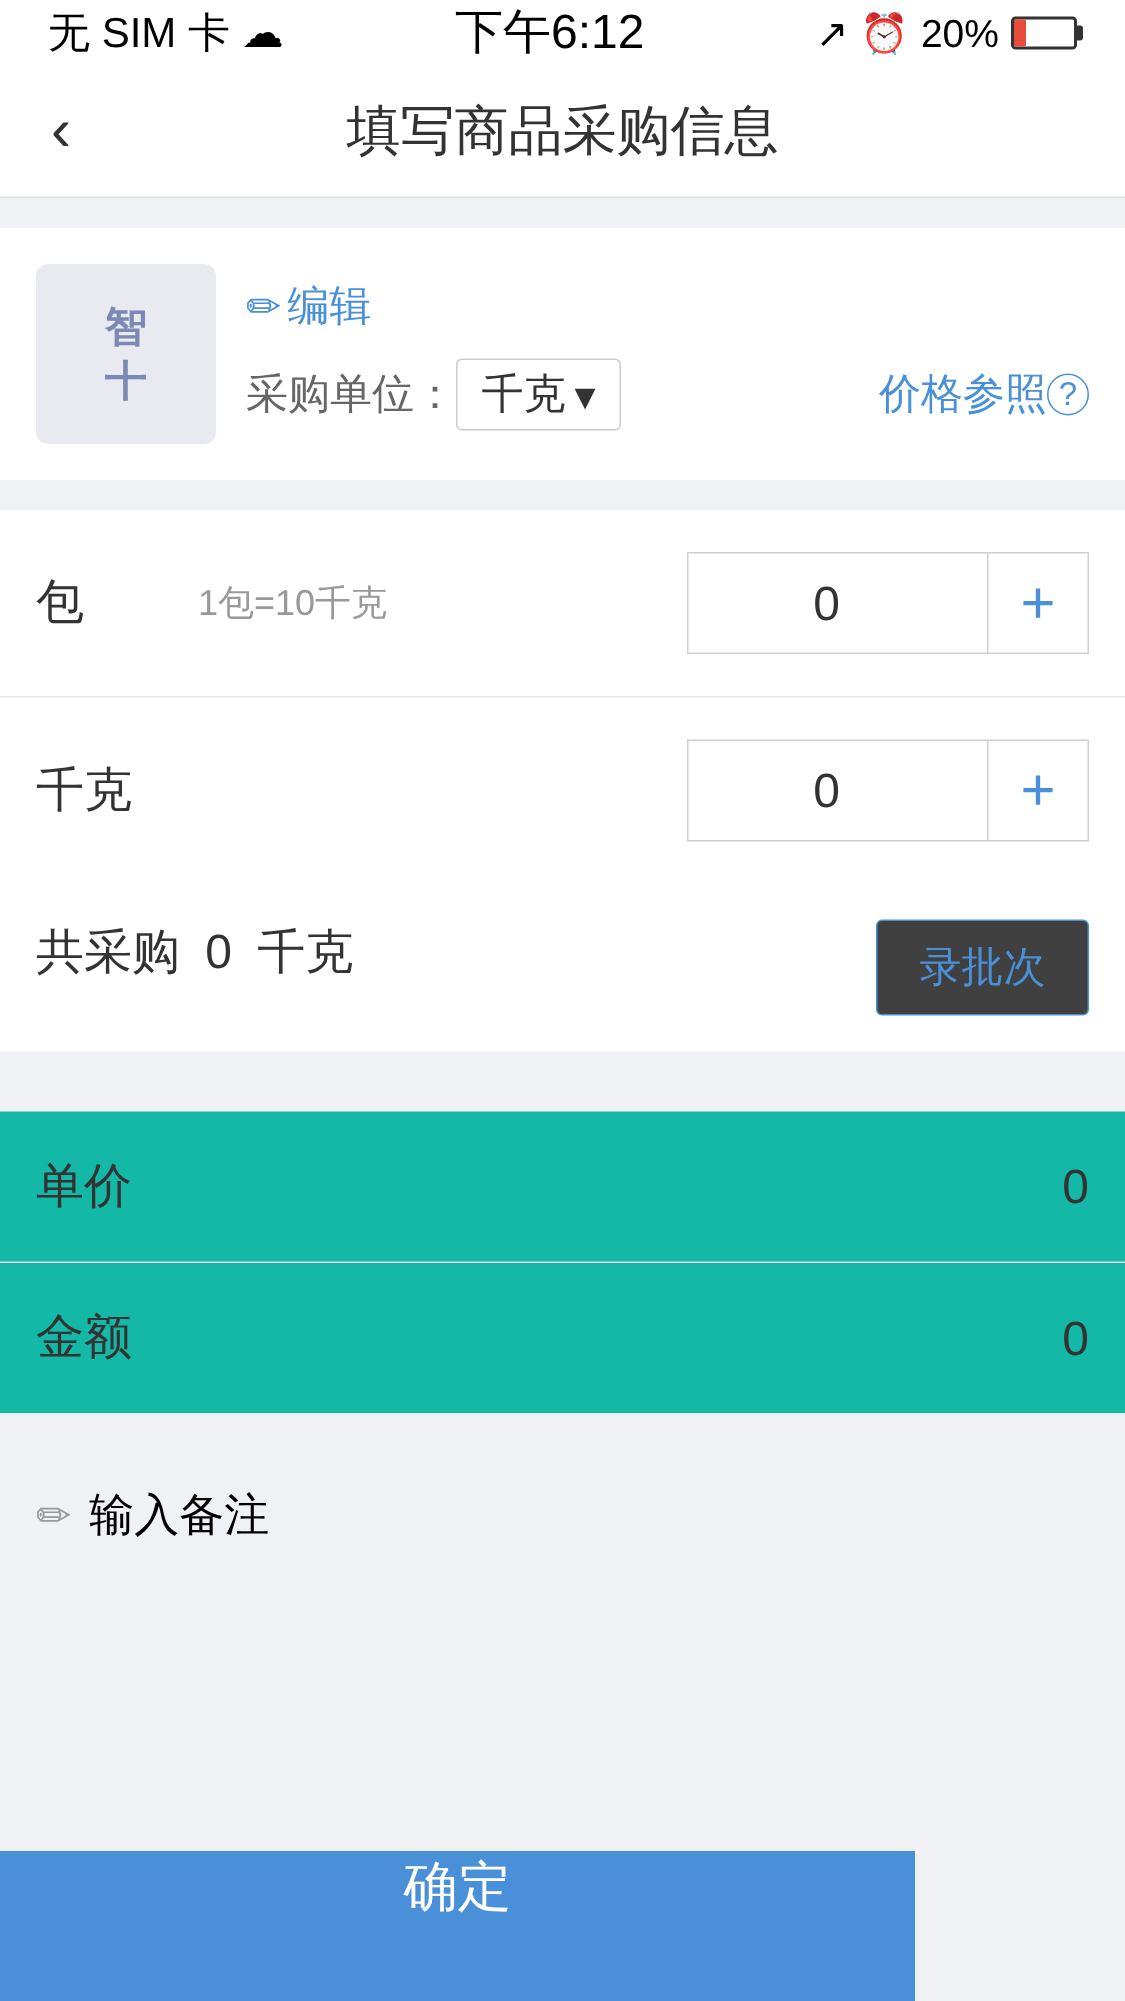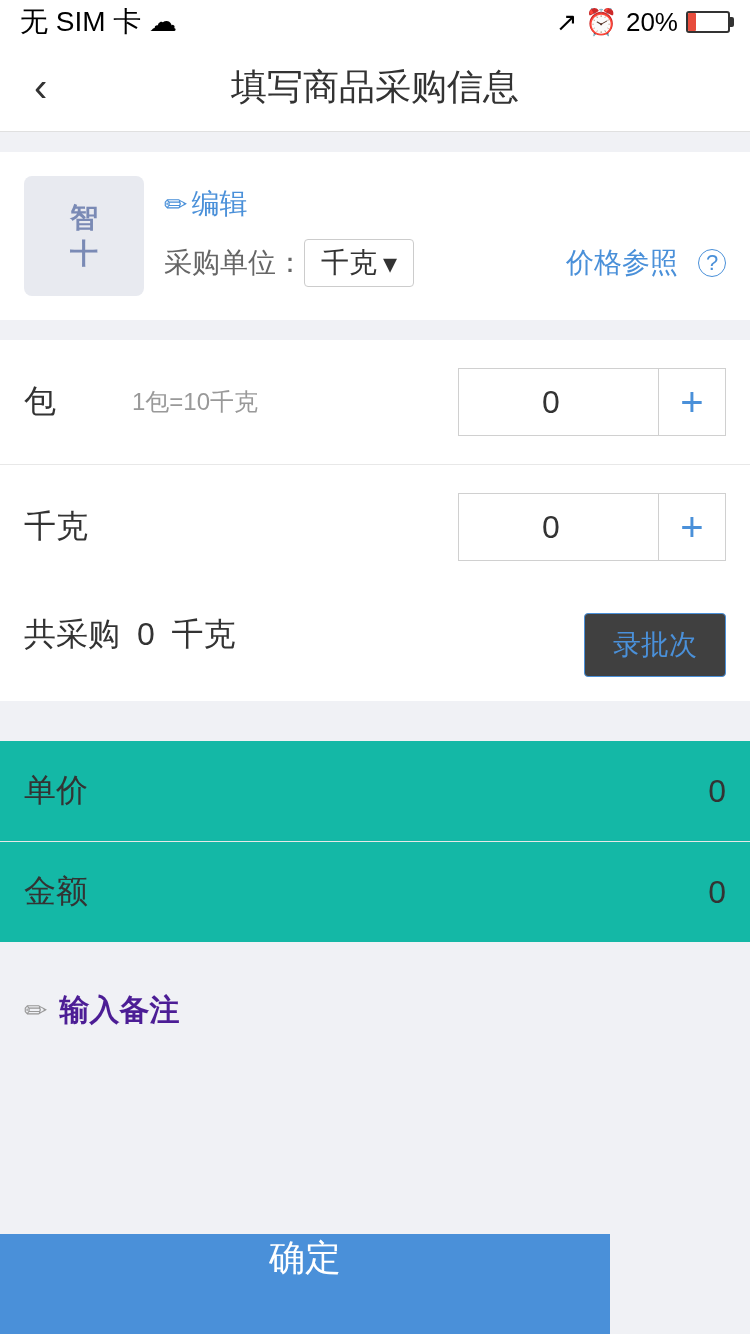--- a/index.html
+++ b/index.html
@@ -13,21 +13,21 @@
       color: #333;
     }
 
     
     .status-bar {
       background: #fff;
       height: 44px;
       display: flex;
       align-items: center;
       justify-content: space-between;
-      padding: 0 20px;
+      padding: 0 32px;
       font-size: 28px;
       color: #000;
     }
     .status-left { display: flex; align-items: center; gap: 8px; }
     .status-center { font-size: 32px; font-weight: 500; }
     .status-right { display: flex; align-items: center; gap: 8px; font-size: 26px; }
     .battery-icon {
       width: 44px; height: 22px; border: 2px solid #333; border-radius: 3px; position: relative; display: inline-flex; align-items: center;
     }
     .battery-icon::after {
@@ -127,21 +127,21 @@
       display: flex;
       align-items: center;
       gap: 6px;
       cursor: pointer;
     }
     .price-ref {
       color: #4a90d9;
       font-size: 28px;
       display: flex;
       align-items: center;
-      gap: 20px;
+      gap: 0;
       cursor: pointer;
     }
 
     
     .section-divider {
       height: 20px;
       background: #f0f1f5;
     }
 
     
@@ -236,21 +236,21 @@
     
     .remark-section {
       background: #f0f1f5;
       margin-top: 20px;
       padding: 28px 24px;
       display: flex;
       align-items: center;
       gap: 12px;
     }
     .remark-icon { font-size: 28px; color: #999; }
-    .remark-placeholder { font-size: 30px; color: #4c1d95; cursor: pointer; font-weight: bold; }
+    .remark-placeholder { font-size: 30px; color: #000000; cursor: pointer; }
 
     
     .content-body {
       min-height: 300px;
       background: #f0f1f5;
     }
 
     
     .confirm-bar {
       position: fixed;
@@ -269,20 +269,21 @@
       font-weight: 500;
     }
   </style>
 </head>
 <body>
 
 <div class="status-bar">
   <div class="status-left">
     <span>无 SIM 卡 ☁</span>
   </div>
+  <div class="status-center">下午6:12</div>
   <div class="status-right">
     <span>↗</span>
     <span>⏰</span>
     <span>20%</span>
     <span class="battery-icon">
       <span class="battery-fill"></span>
     </span>
   </div>
 </div>
 

